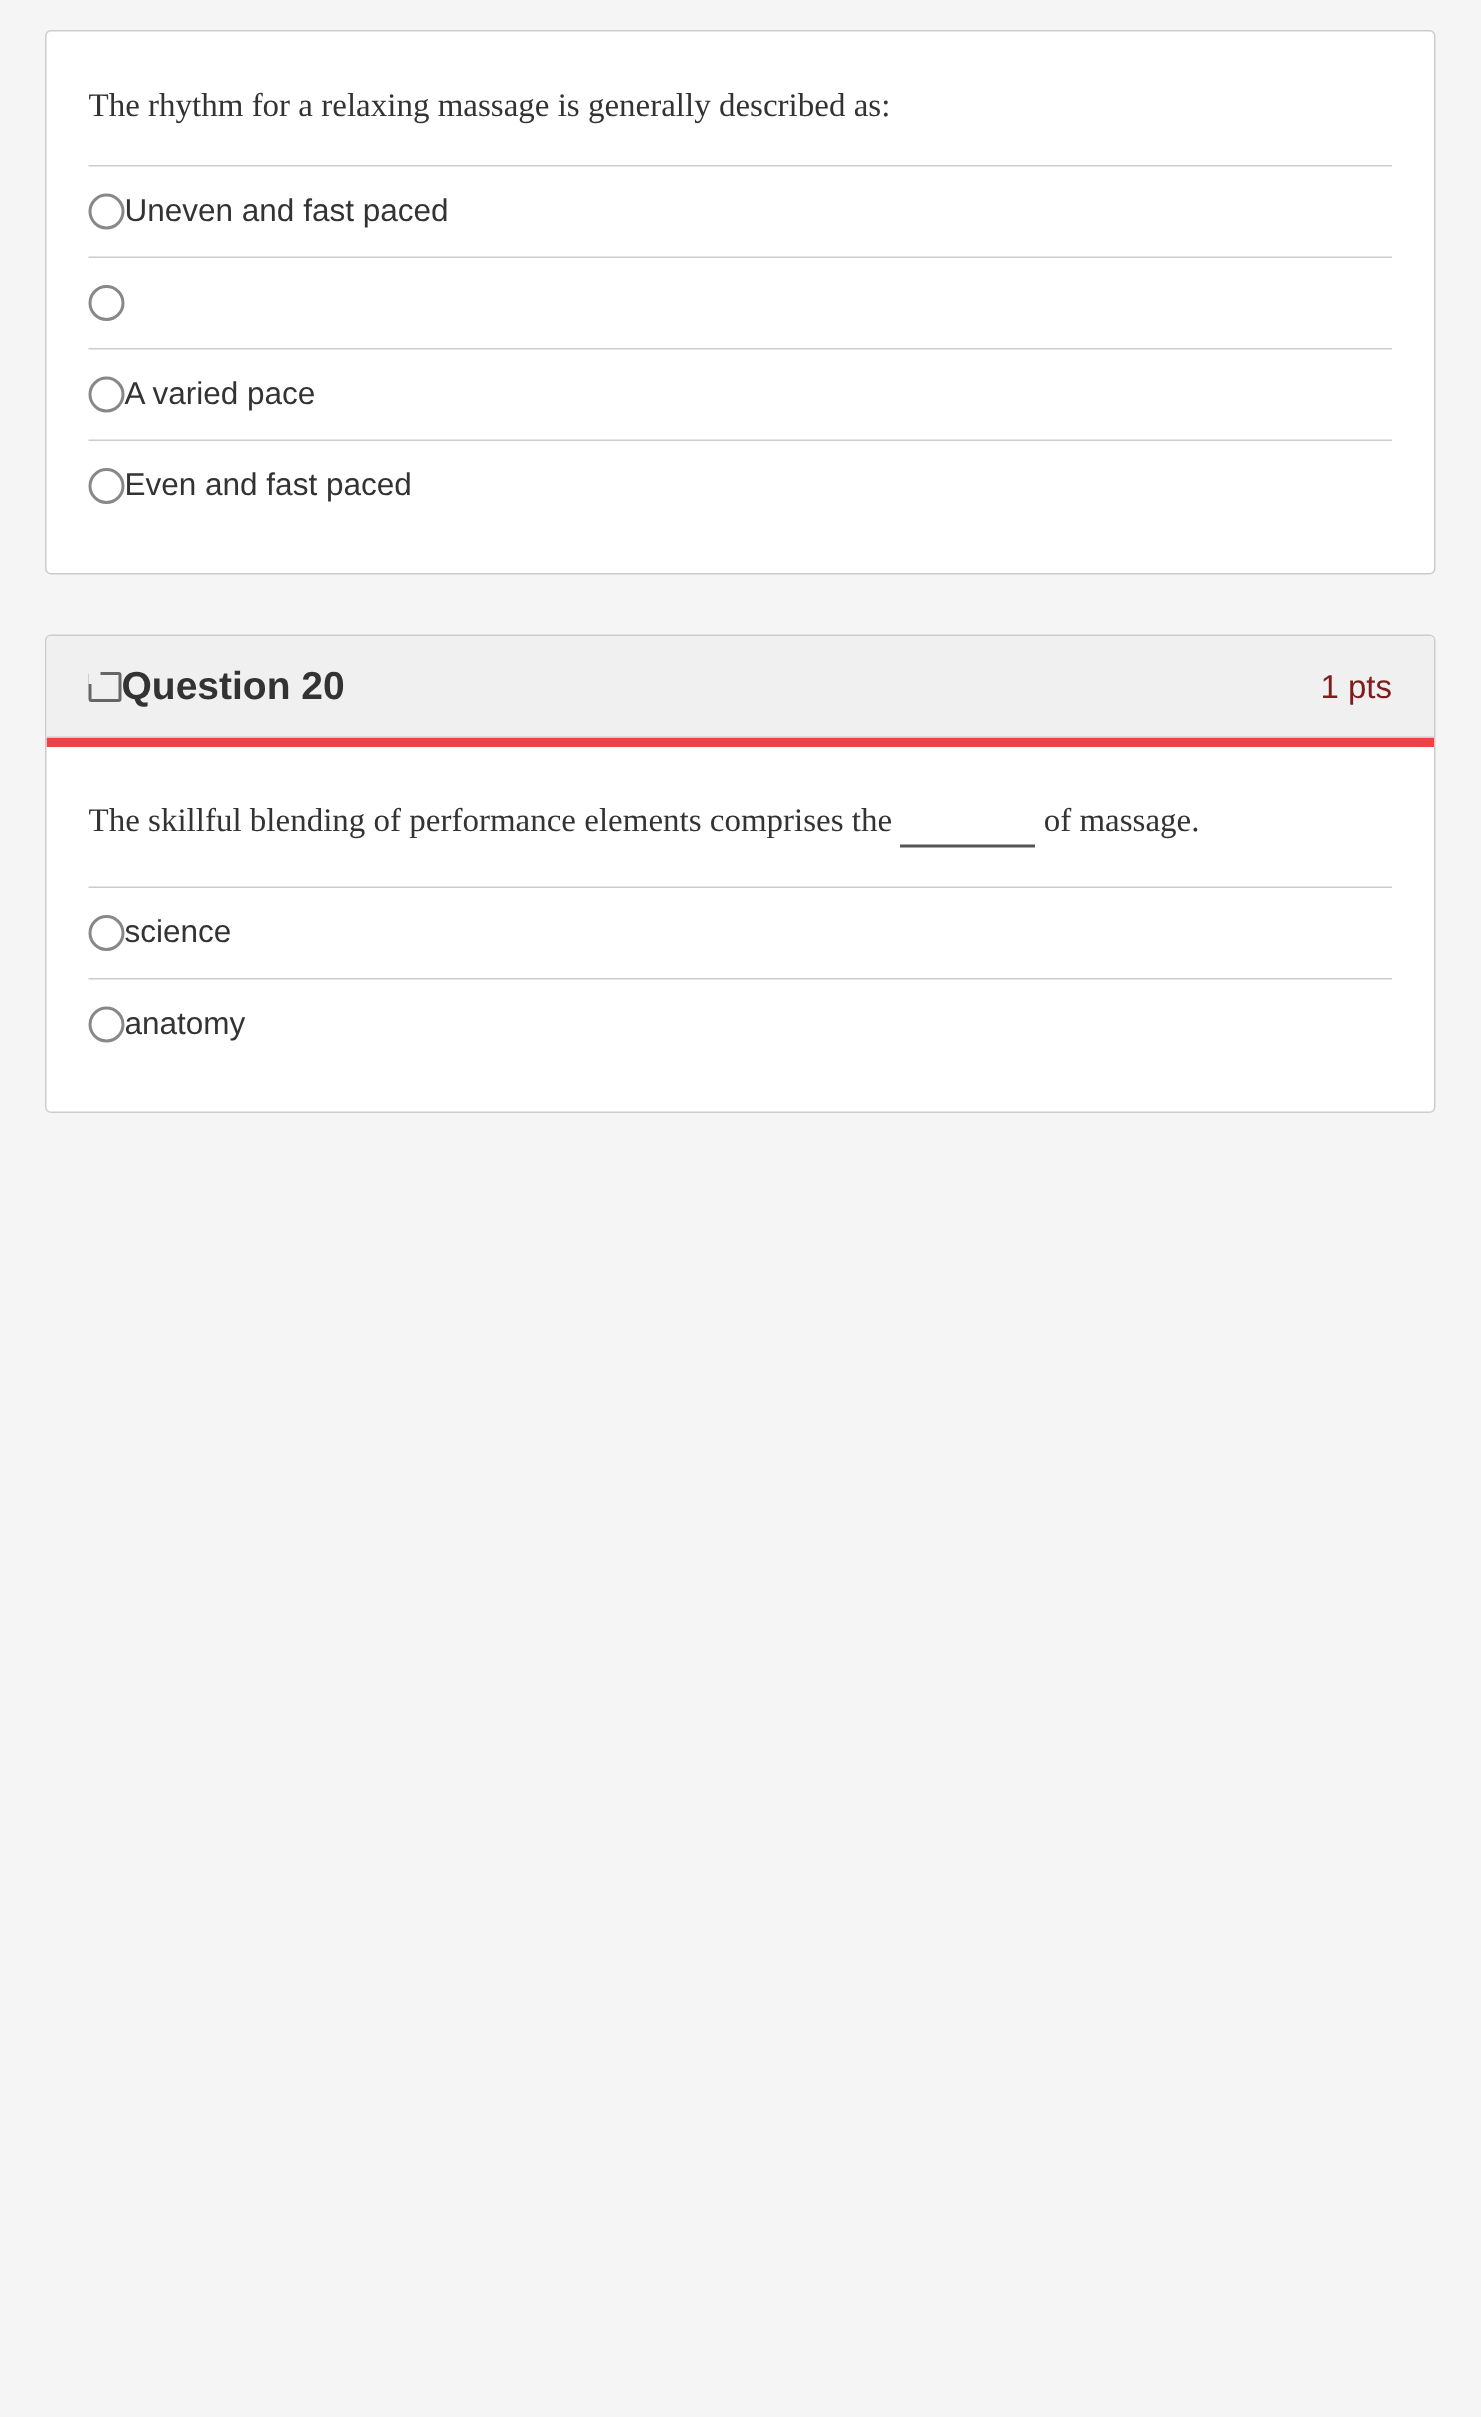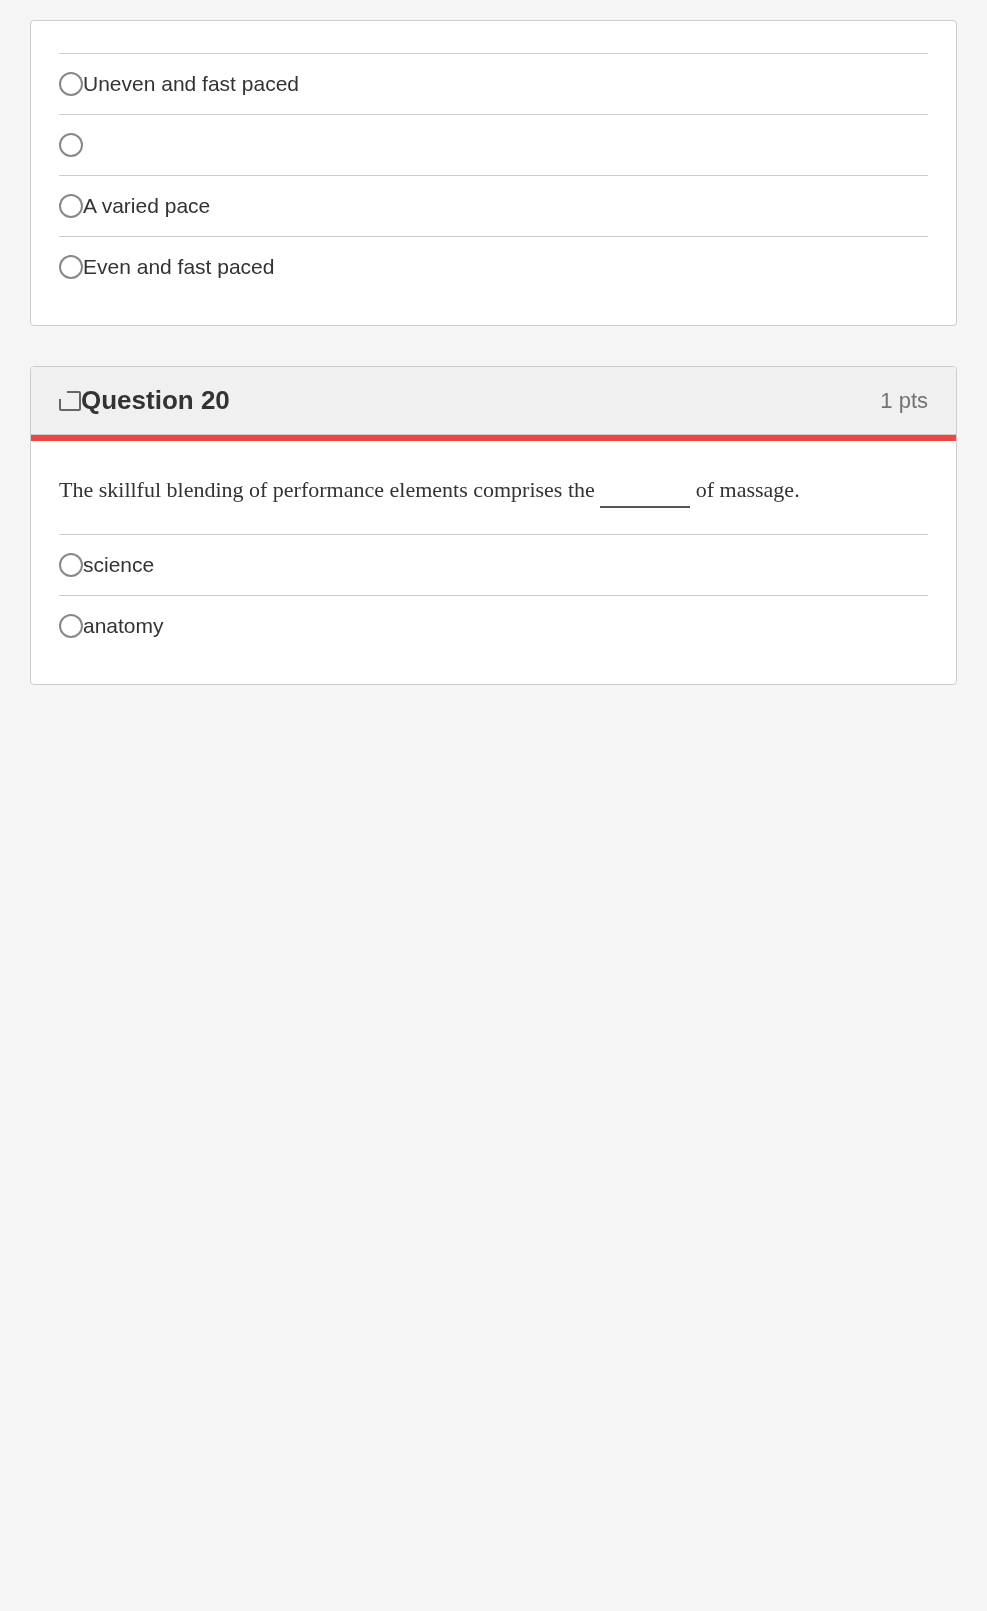--- a/index.html
+++ b/index.html
@@ -61,21 +61,21 @@
 
     .question-title {
       font-size: 26px;
       font-weight: bold;
       color: #333;
       font-family: Arial, sans-serif;
     }
 
     .question-pts {
       font-size: 22px;
-      color: #737373;
+      color: #7f1d1d;
       font-family: Arial, sans-serif;
     }
 
     .question-body {
       padding: 32px 28px 28px 28px;
       border-top: 6px solid #ef4444;
     }
 
     .question-text {
       font-size: 22px;
@@ -137,20 +137,21 @@
       display: inline-block;
       border-bottom: 2px solid #555;
       width: 90px;
       margin-bottom: -2px;
     }
   </style>
 </head>
 <body>
 
 <div class="question-card-simple">
+  <p class="question-text">The rhythm for a relaxing massage is generally described as:</p>
   <hr class="divider">
   <div>
 
   <div class="option-row">
       <div class="radio-circle"></div>
       <span class="option-label">Uneven and fast paced</span>
     </div>
       <div class="option-row">
       <div class="radio-circle"></div>
     </div>

